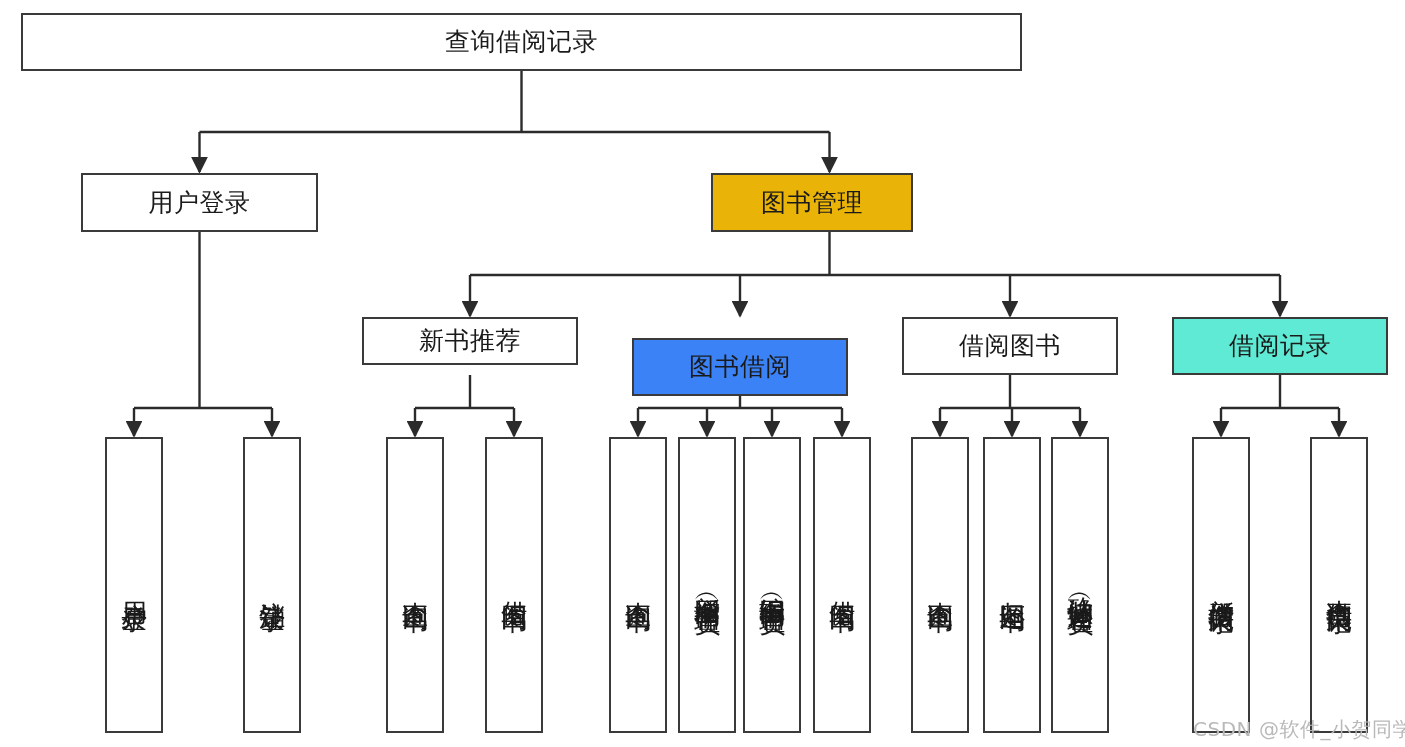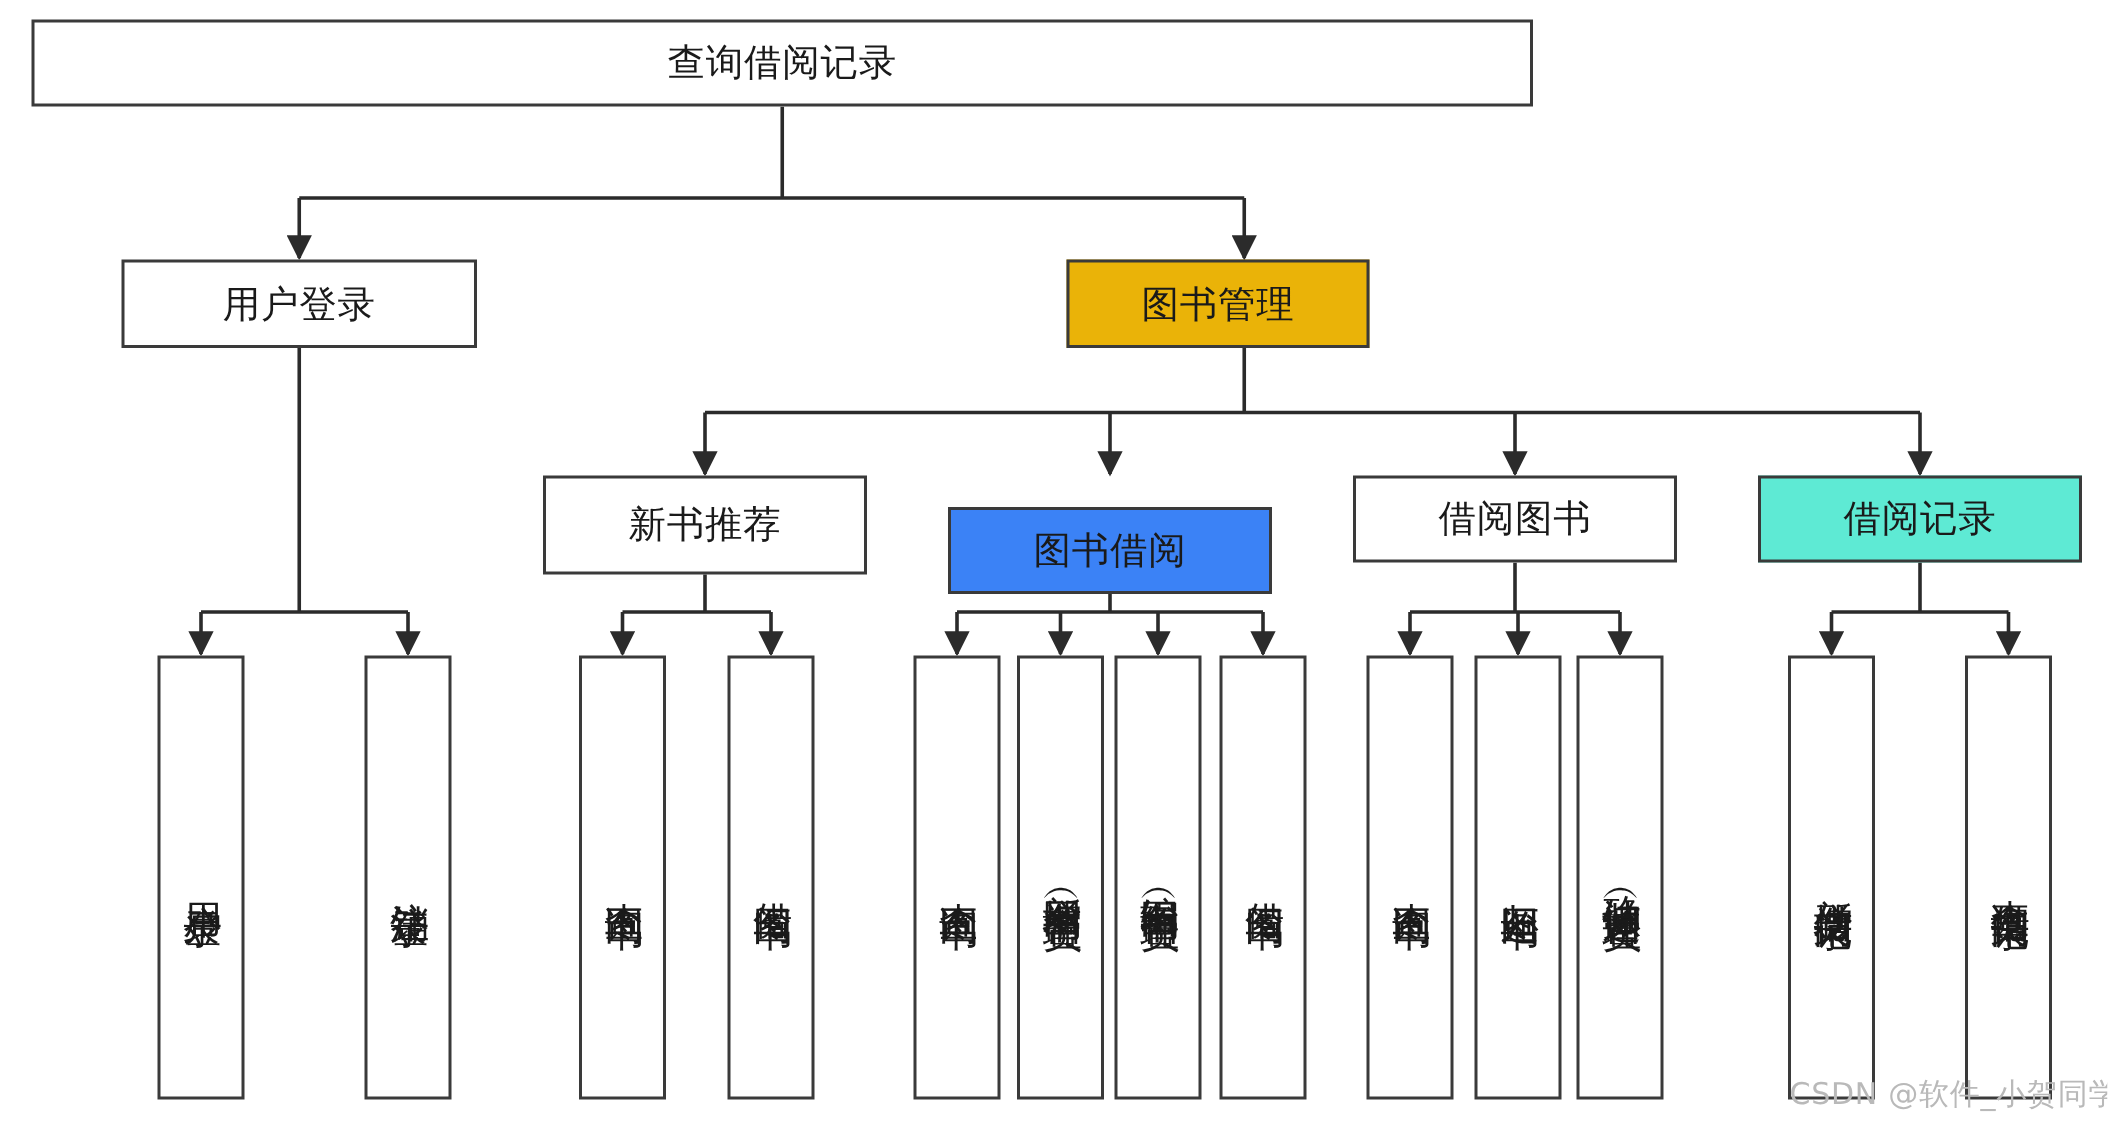--- a/index.html
+++ b/index.html
@@ -116,21 +116,21 @@
   <div id="nodes">
       <div class="node horiz root" style="left: 21px; top: 13px; width: 1001px; height: 58px; border-color: rgb(58, 58, 58); background: rgb(255, 255, 255); color: rgb(26, 26, 26);">
         <span class="lbl">查询借阅记录</span>
       </div>
       <div class="node horiz" style="left: 81px; top: 173px; width: 237px; height: 59px; border-color: rgb(58, 58, 58); background: rgb(255, 255, 255); color: rgb(26, 26, 26);">
         <span class="lbl">用户登录</span>
       </div>
       <div class="node horiz" style="left: 711px; top: 173px; width: 202px; height: 59px; border-color: rgb(58, 58, 58); background: #eab308; color: rgb(26, 26, 26);">
         <span class="lbl">图书管理</span>
       </div>
-      <div class="node horiz" style="left: 362px; top: 317px; width: 216px; height: 66px; border-color: rgb(58, 58, 58); background: rgb(255, 255, 255); color: rgb(26, 26, 26);">
+      <div class="node horiz" style="left: 362px; top: 317px; width: 216px; height: 48px; border-color: rgb(58, 58, 58); background: rgb(255, 255, 255); color: rgb(26, 26, 26);">
         <span class="lbl">新书推荐</span>
       </div>
       <div class="node horiz" style="left: 632px; top: 317px; width: 216px; height: 58px; border-color: rgb(58, 58, 58); background: #3b82f6; color: rgb(26, 26, 26); margin-top: 21px;">
         <span class="lbl">图书借阅</span>
       </div>
       <div class="node horiz" style="left: 902px; top: 317px; width: 216px; height: 58px; border-color: rgb(58, 58, 58); background: rgb(255, 255, 255); color: rgb(26, 26, 26);">
         <span class="lbl">借阅图书</span>
       </div>
       <div class="node horiz" style="left: 1172px; top: 317px; width: 216px; height: 58px; border-color: rgb(58, 58, 58); background: #5eead4; color: rgb(26, 26, 26);">
         <span class="lbl">借阅记录</span>

